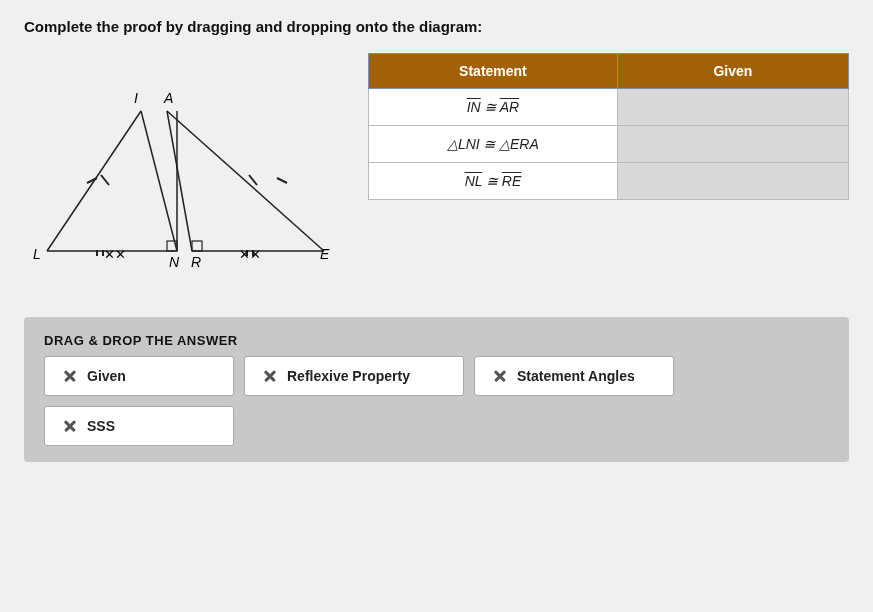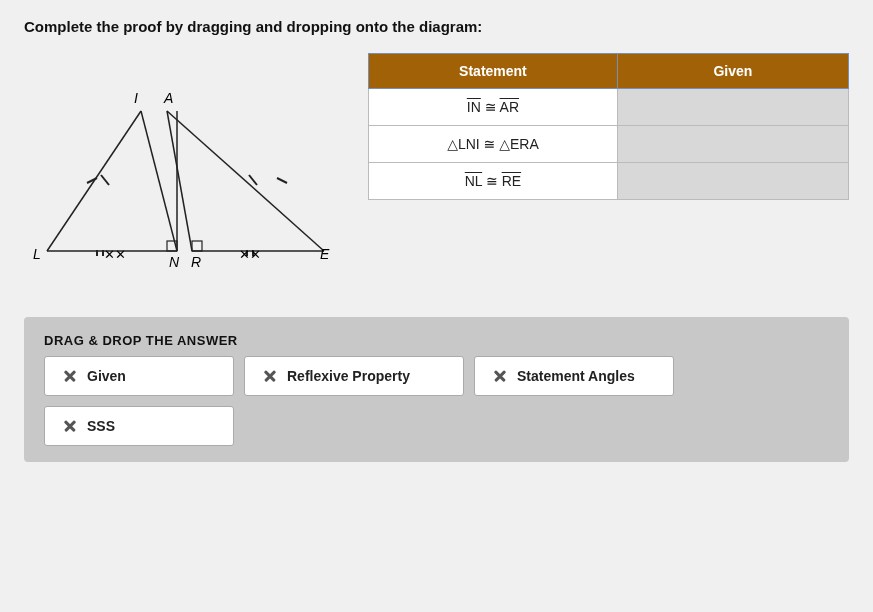--- a/index.html
+++ b/index.html
@@ -63,20 +63,21 @@
       border: 1px solid #7a8fb5;
     }
     .proof-table td {
       padding: 10px 20px;
       border: 1px solid #bbb;
       text-align: center;
       font-size: 14px;
       background: white;
     }
     .proof-table td.statement-cell {
+      font-style: italic;
       min-width: 140px;
     }
     .proof-table td.reason-cell {
       min-width: 130px;
       background: #d8d8d8;
       height: 36px;
     }
     
     .overline {
       text-decoration: overline;

